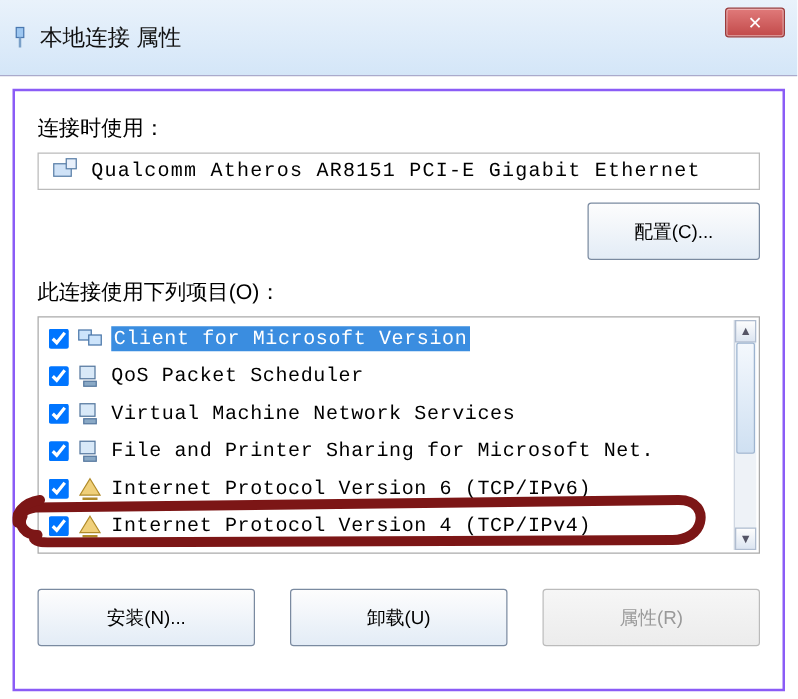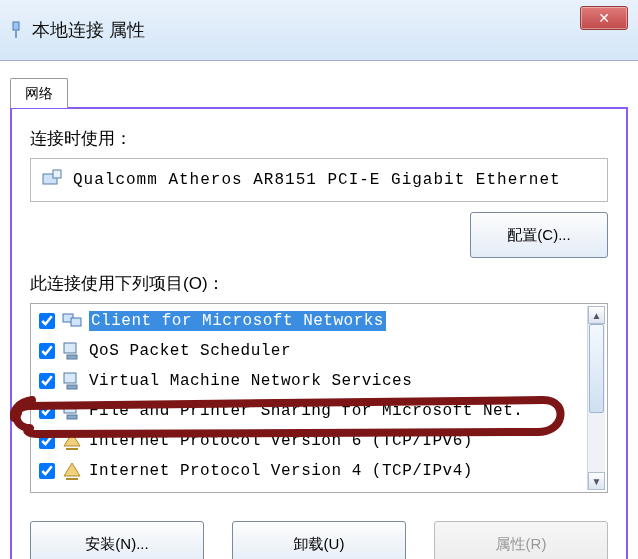--- a/index.html
+++ b/index.html
@@ -52,21 +52,21 @@
   .tab-page {
     border: 2px solid #8b5cf6;
     padding: 18px 18px 10px 18px;
     background: #fff;
   }
   .field-label { font-size: 17px; margin-bottom: 8px; }
   .adapter-box {
     border: 1px solid #bbb;
     padding: 8px 10px;
     display: flex; align-items: center; gap: 10px;
-    height: 44px;
+    height: 30px;
     margin-bottom: 10px;
   }
   .adapter-text {
     font-family: "Courier New", monospace;
     font-size: 16px; letter-spacing: 1px;
     white-space: nowrap; overflow: hidden;
   }
   .btn-row-right { display: flex; justify-content: flex-end; margin-bottom: 14px; }
   .win-btn {
     min-width: 138px; height: 46px;
@@ -141,23 +141,20 @@
         <line x1="8" y1="10" x2="8" y2="18" stroke="#7aa0c8" stroke-width="2"></line>
       </svg>
   </span>
   <span class="title-text">本地连接 属性</span>
   <div class="close-btn">
     <span>✕</span>
   </div>
 </div>
 
 <div class="client-area">
-  <div class="tab-strip">
-    <div class="tab">网络</div>
-  </div>
   <div class="tab-page">
 
     <div class="field-label">连接时使用：</div>
 
     <div class="adapter-box">
       <span>
         <svg width="22" height="22" viewBox="0 0 22 22">
             <rect x="2" y="6" width="14" height="10" fill="#cfe2f7" stroke="#5a7fa8"></rect>
             <rect x="12" y="2" width="8" height="8" fill="#e8f0fb" stroke="#5a7fa8"></rect>
           </svg>
@@ -175,21 +172,21 @@
       <div class="listbox">
         <div class="listbox-rows" id="rows">
             <div class="row selected">
               <input type="checkbox" checked="" style="">
               <span class="item-icon">
                 <svg width="22" height="22" viewBox="0 0 22 22">
                   <rect x="2" y="4" width="10" height="8" fill="#cde4fb" stroke="#4b77aa"></rect>
                   <rect x="10" y="8" width="10" height="8" fill="#cde4fb" stroke="#4b77aa"></rect>
                 </svg>
               </span>
-              <span class="item-label">Client for Microsoft Networks</span>
+              <span class="item-label">Client for Microsoft Version</span>
             </div>
             <div class="row">
               <input type="checkbox" checked="" style="">
               <span class="item-icon">
                 <svg width="22" height="22" viewBox="0 0 22 22">
                   <rect x="3" y="3" width="12" height="10" fill="#d9e9f8" stroke="#56789f"></rect>
                   <rect x="6" y="15" width="10" height="4" fill="#8aa9c6" stroke="#56789f"></rect>
                 </svg>
               </span>
               <span class="item-label">QoS Packet Scheduler</span>

